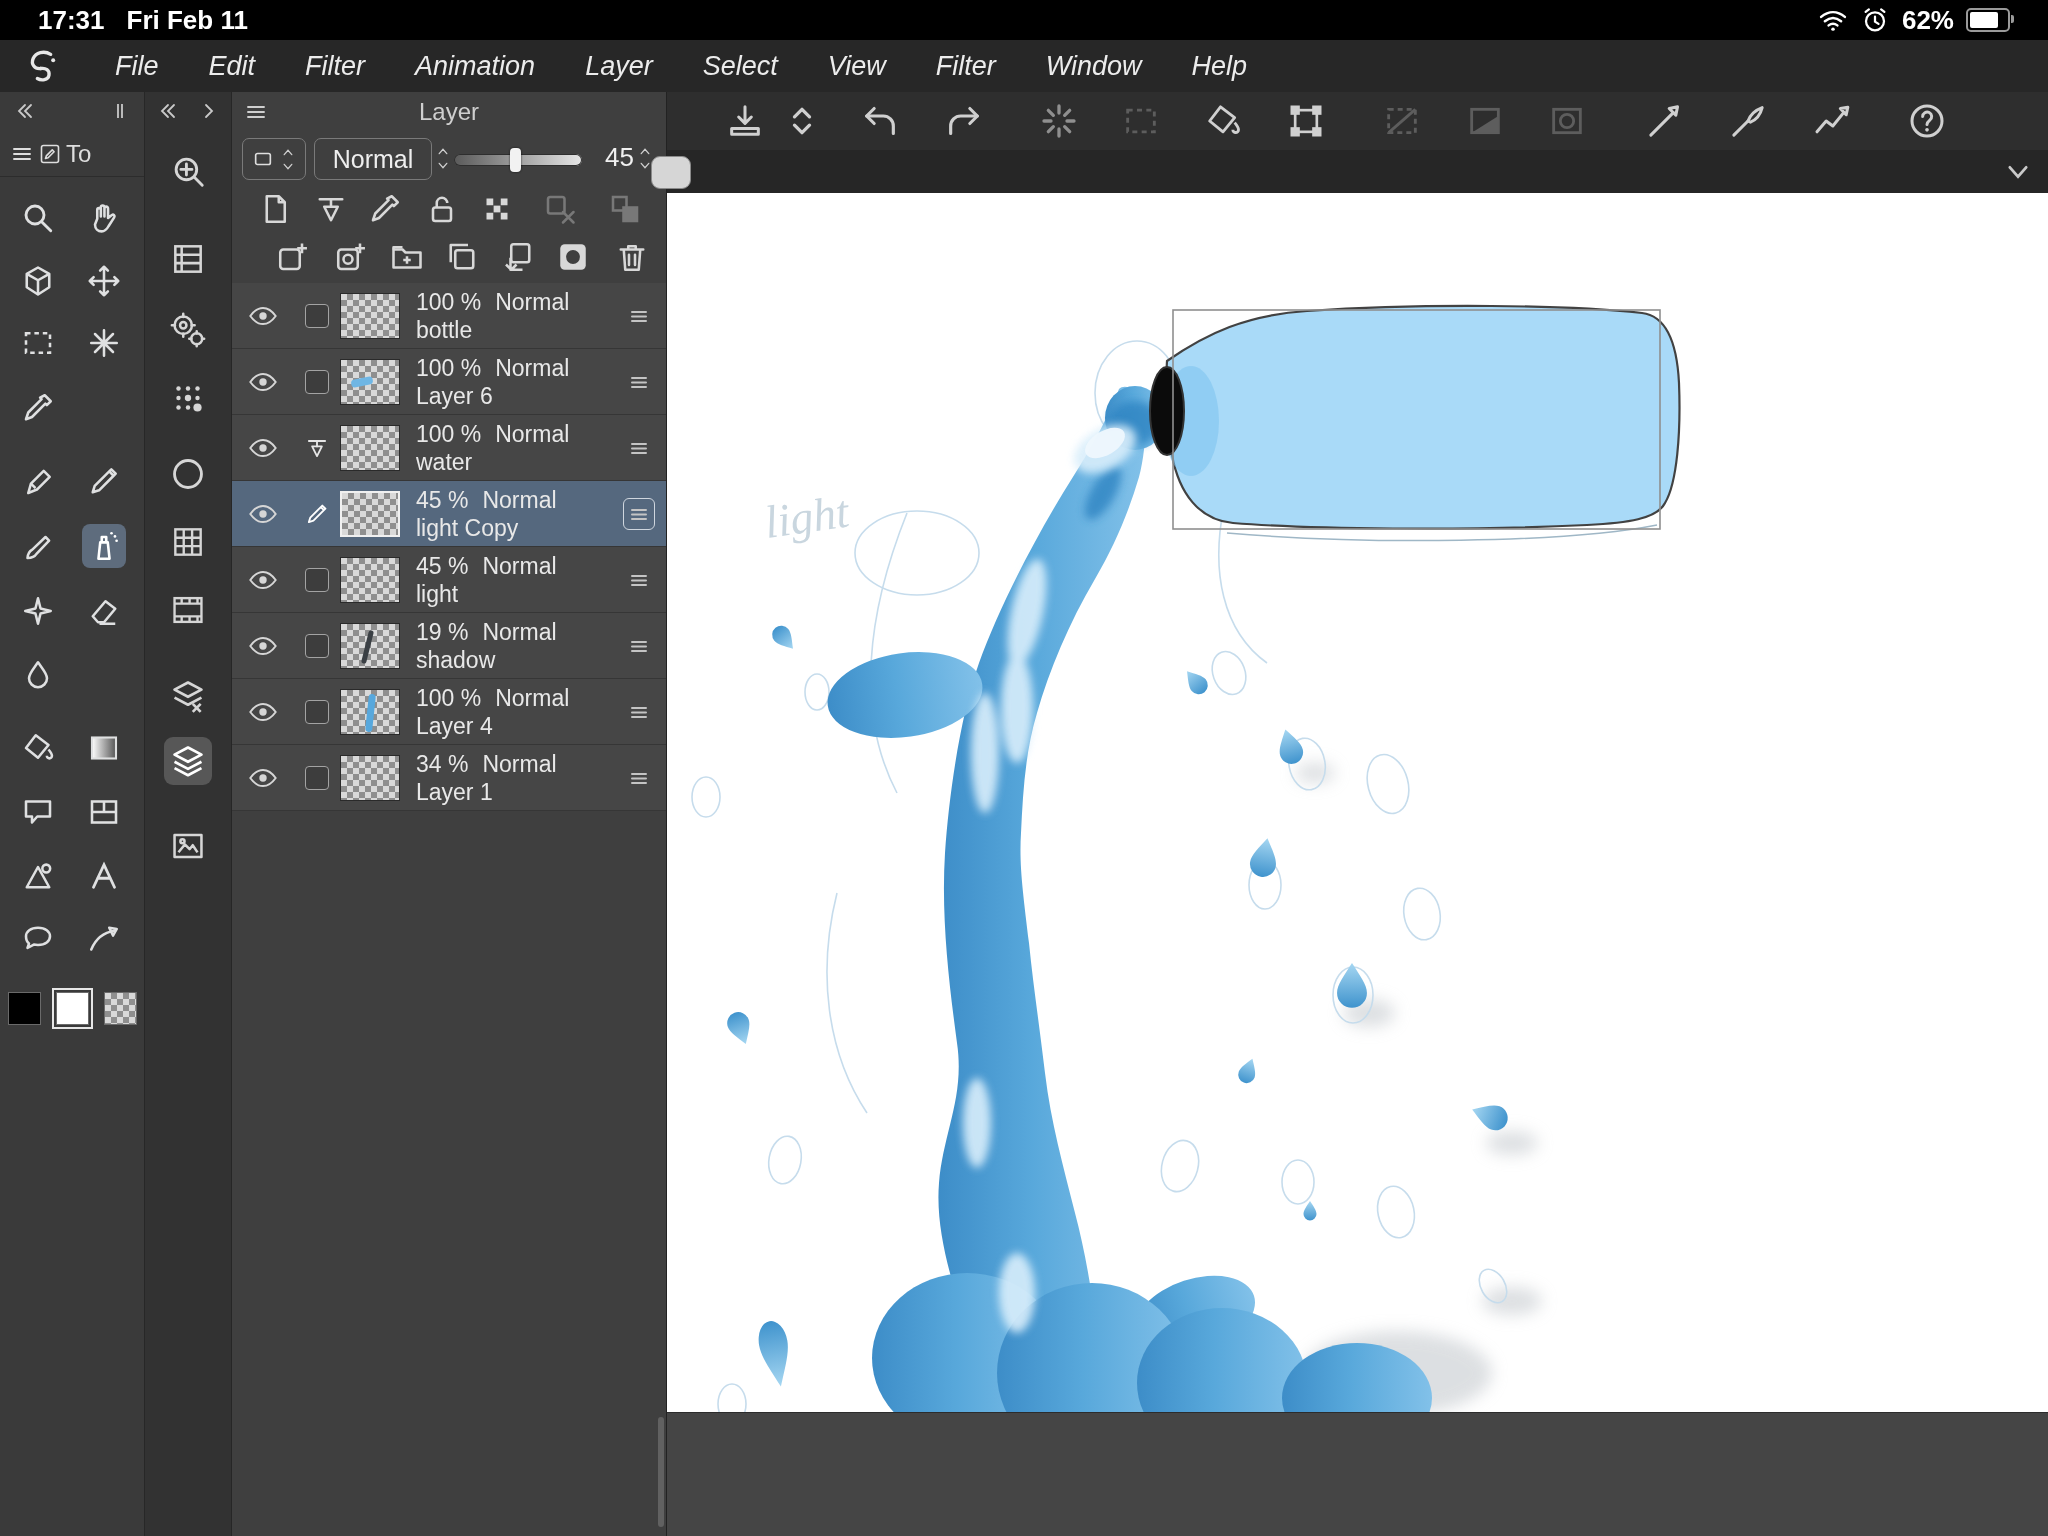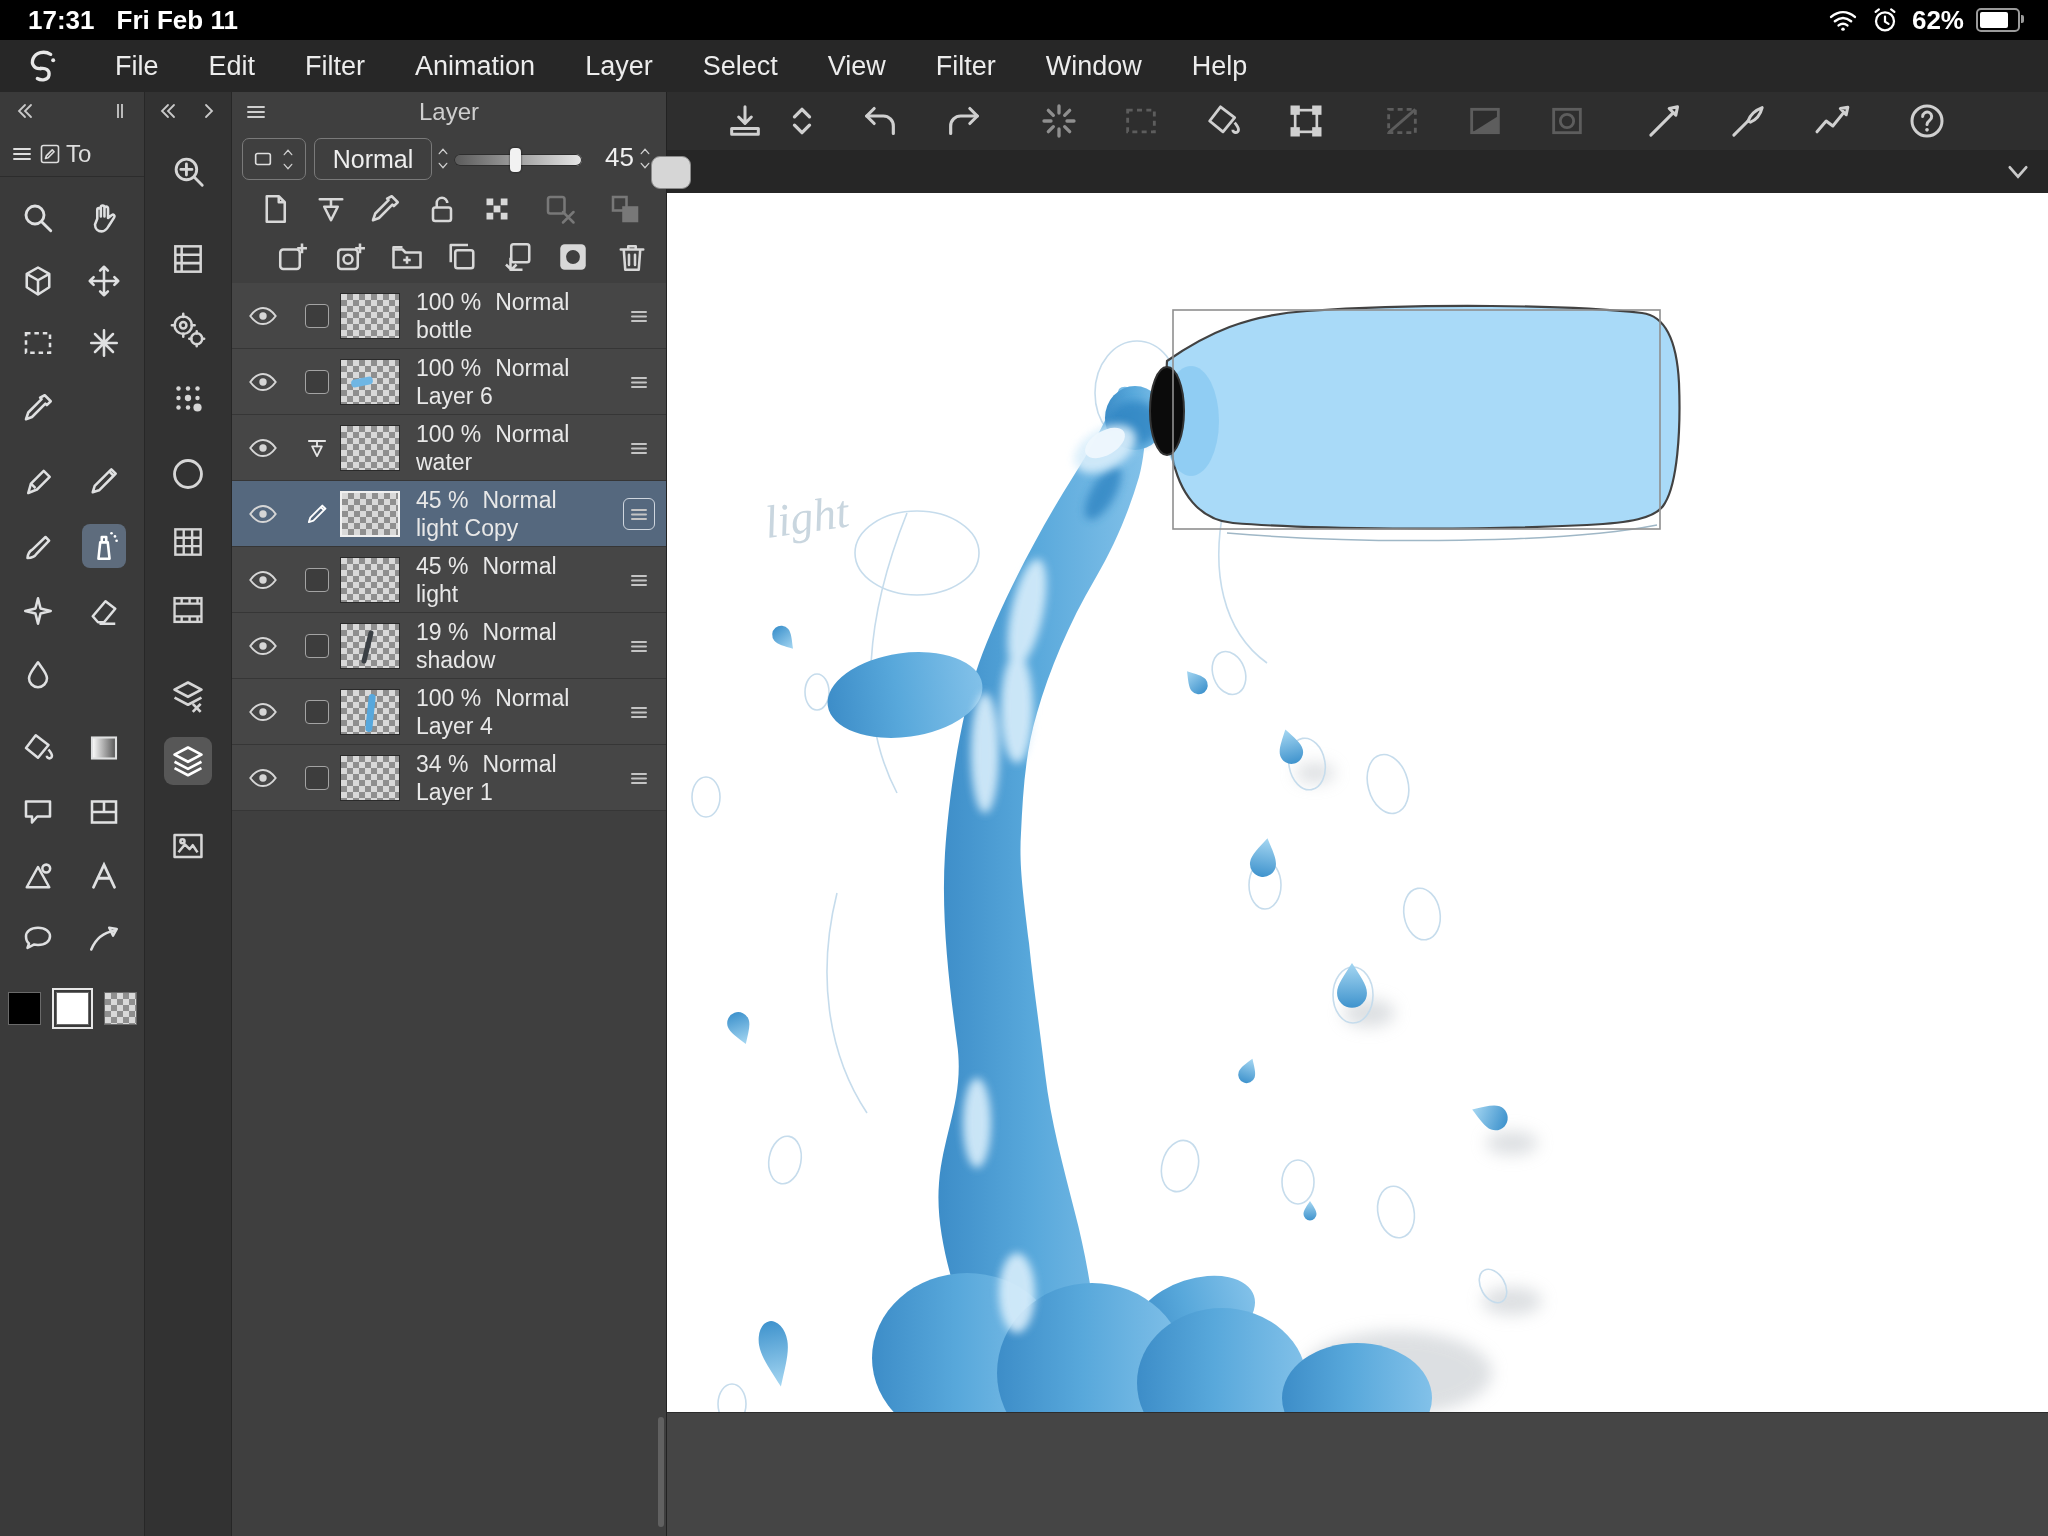--- a/index.html
+++ b/index.html
@@ -1,31 +1,31 @@
 <!DOCTYPE html>
 <html><head>
 <meta charset="utf-8">
 <style>
   html,body{margin:0;padding:0;}
   body{width:2048px;height:1536px;background:#3a3a3a;font-family:"Liberation Sans",sans-serif;color:#e2e2e2;overflow:hidden;position:relative;-webkit-font-smoothing:antialiased;}
   svg.ic{display:block;width:100%;height:100%;}
 
   
-  .statusbar{position:absolute;top:0;left:0;right:0;height:40px;background:#000;display:flex;justify-content:space-between;align-items:center;padding:0 28px;box-sizing:border-box;font-size:26px;font-weight:bold;color:#fff;}
+  .statusbar{position:absolute;top:0;left:0;right:0;height:40px;background:#000;display:flex;justify-content:space-between;align-items:center;padding:0 38px;box-sizing:border-box;font-size:26px;font-weight:bold;color:#fff;}
   .sb-left{display:flex;gap:22px;}
   .sb-right{display:flex;gap:12px;align-items:center;font-weight:bold;}
   .sbi{width:30px;height:30px;color:#fff;}
   .battery{position:relative;width:40px;height:20px;border:2px solid #9a9a9a;border-radius:5px;display:inline-block;}
   .bfill{position:absolute;left:2px;top:2px;bottom:2px;width:69%;background:#fff;border-radius:2px;}
   .bnub{position:absolute;right:-6px;top:5px;width:3px;height:8px;background:#9a9a9a;border-radius:0 2px 2px 0;}
 
   
   .menubar{position:absolute;top:40px;left:0;right:0;height:52px;background:#272727;display:flex;align-items:center;gap:0;padding-left:22px;font-size:27px;color:#ececec;}
   .logo{width:44px;height:40px;margin-right:24px;color:#e8e8e8;}
-  .menu-item{padding:0 25px;cursor:default;}
+  .menu-item{padding:0 25px;cursor:default;font-style:italic;}
 
   
   .main{position:absolute;top:92px;left:0;right:0;bottom:0;}
 
   
   .toolstrip{position:absolute;top:0;left:0;width:144px;bottom:0;background:#3a3a3a;border-right:1px solid #272727;}
   .striphead{position:absolute;top:0;left:0;right:0;height:38px;display:flex;align-items:center;justify-content:space-between;padding:0 12px;color:#c9c9c9;}
   .striphead .hic{width:24px;height:24px;}
   .toolhead{position:absolute;top:40px;left:0;right:0;height:44px;display:flex;align-items:center;gap:4px;padding:0 10px;color:#dedede;border-bottom:1px solid #2c2c2c;font-size:24px;}
   .toolhead .hic{width:24px;height:24px;}

